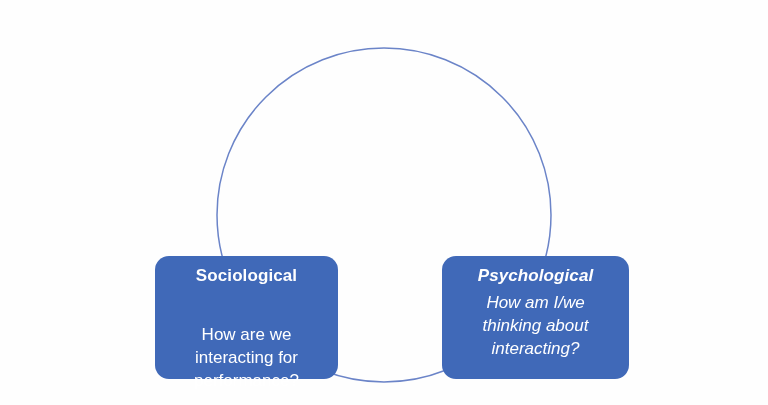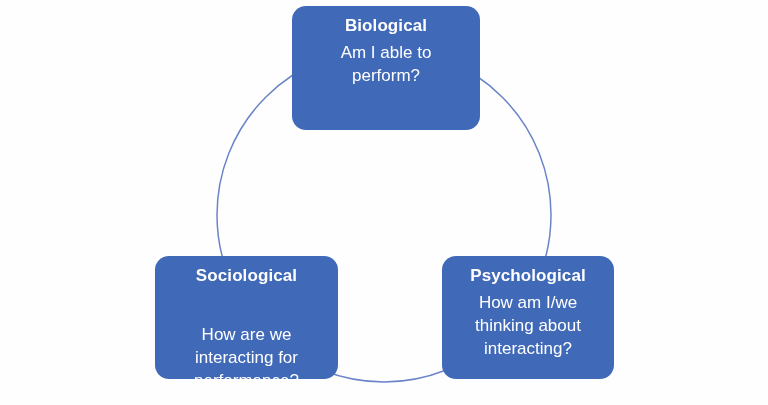--- a/index.html
+++ b/index.html
@@ -75,38 +75,34 @@
     left: 155px;
     top: 256px;
     width: 183px;
     height: 123px;
   }
 
   
   #node-psychological {
     left: 442px;
     top: 256px;
-    width: 172px;
+    width: 187px;
     height: 123px;
+    font-style: italic;
   }
 </style>
 </head>
 <body>
 
 <div id="diagram-root" style="background: rgb(254, 254, 254);">
 
   <svg id="cycle-ring" viewBox="0 0 768 405">
     <circle cx="384" cy="215" r="167" fill="none" stroke="#6b84c8" stroke-width="1.5"></circle>
   </svg>
 
-  <div class="node-box" id="node-biological" style="background: rgb(64, 105, 184); color: rgb(255, 255, 255);">
-    <div class="node-title">Biological</div>
-    <div class="node-body">Am I able to
-perform?</div>
-  </div>
 
   <div class="node-box" id="node-sociological" style="background: rgb(64, 105, 184); color: rgb(255, 255, 255); gap: 32px;">
     <div class="node-title">Sociological</div>
     <div class="node-body">How are we
 interacting for
 performance?</div>
   </div>
 
   <div class="node-box" id="node-psychological" style="background: rgb(64, 105, 184); color: rgb(255, 255, 255);">
     <div class="node-title">Psychological</div>

